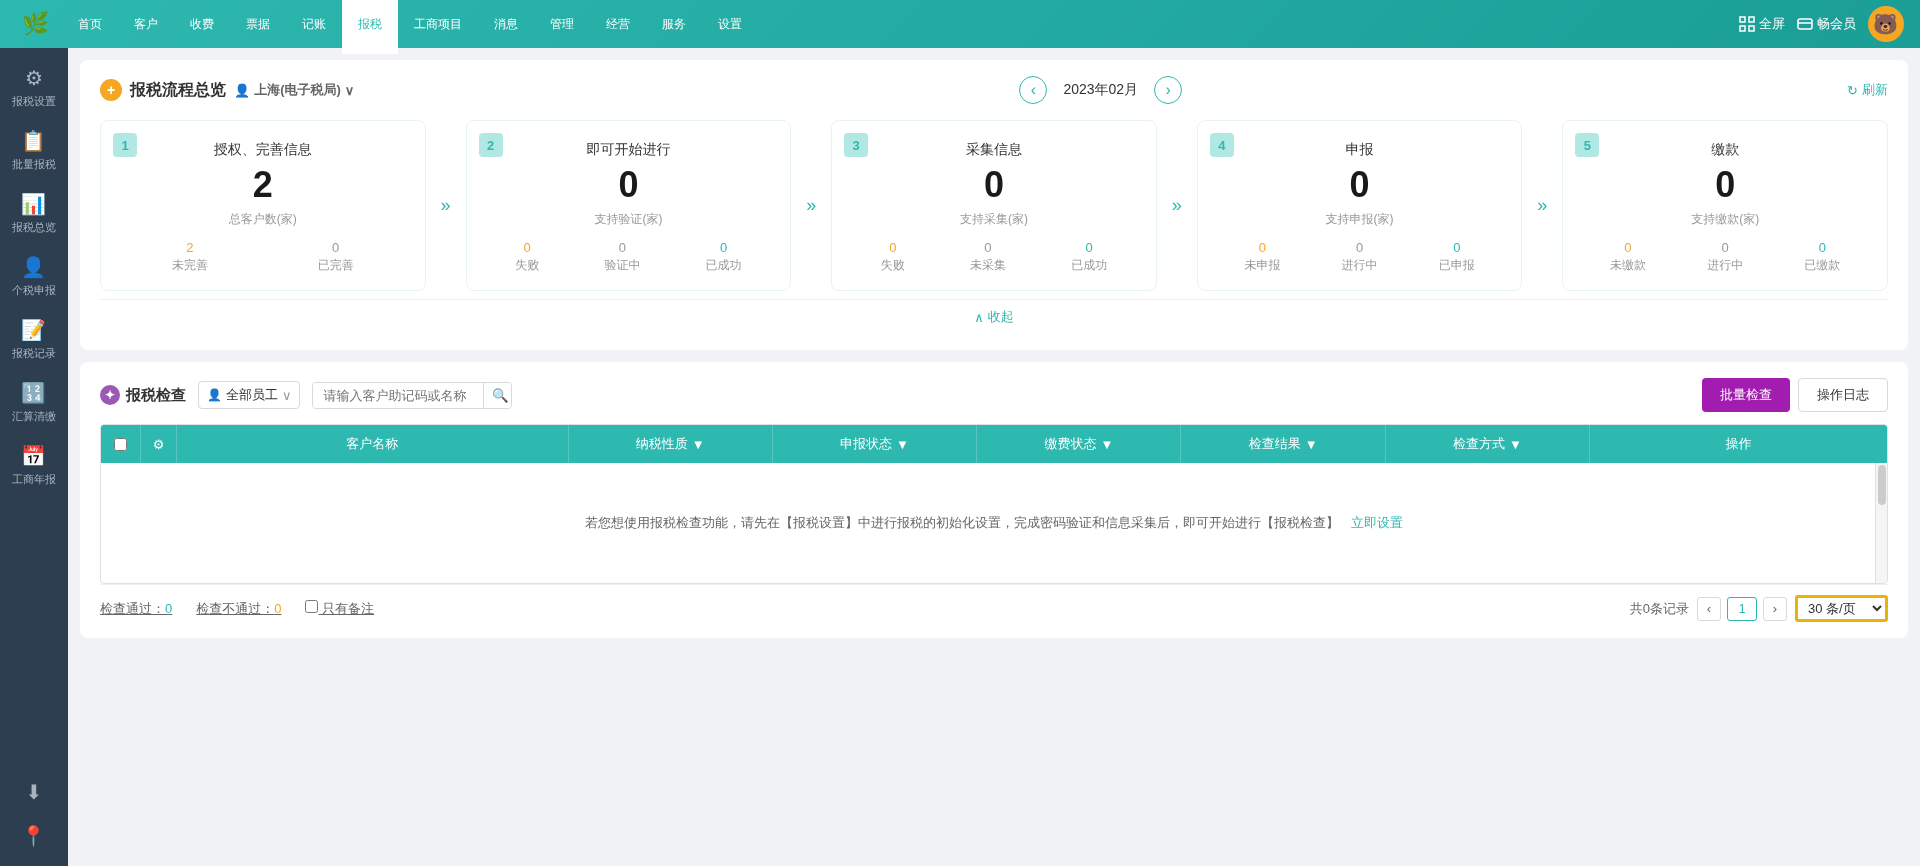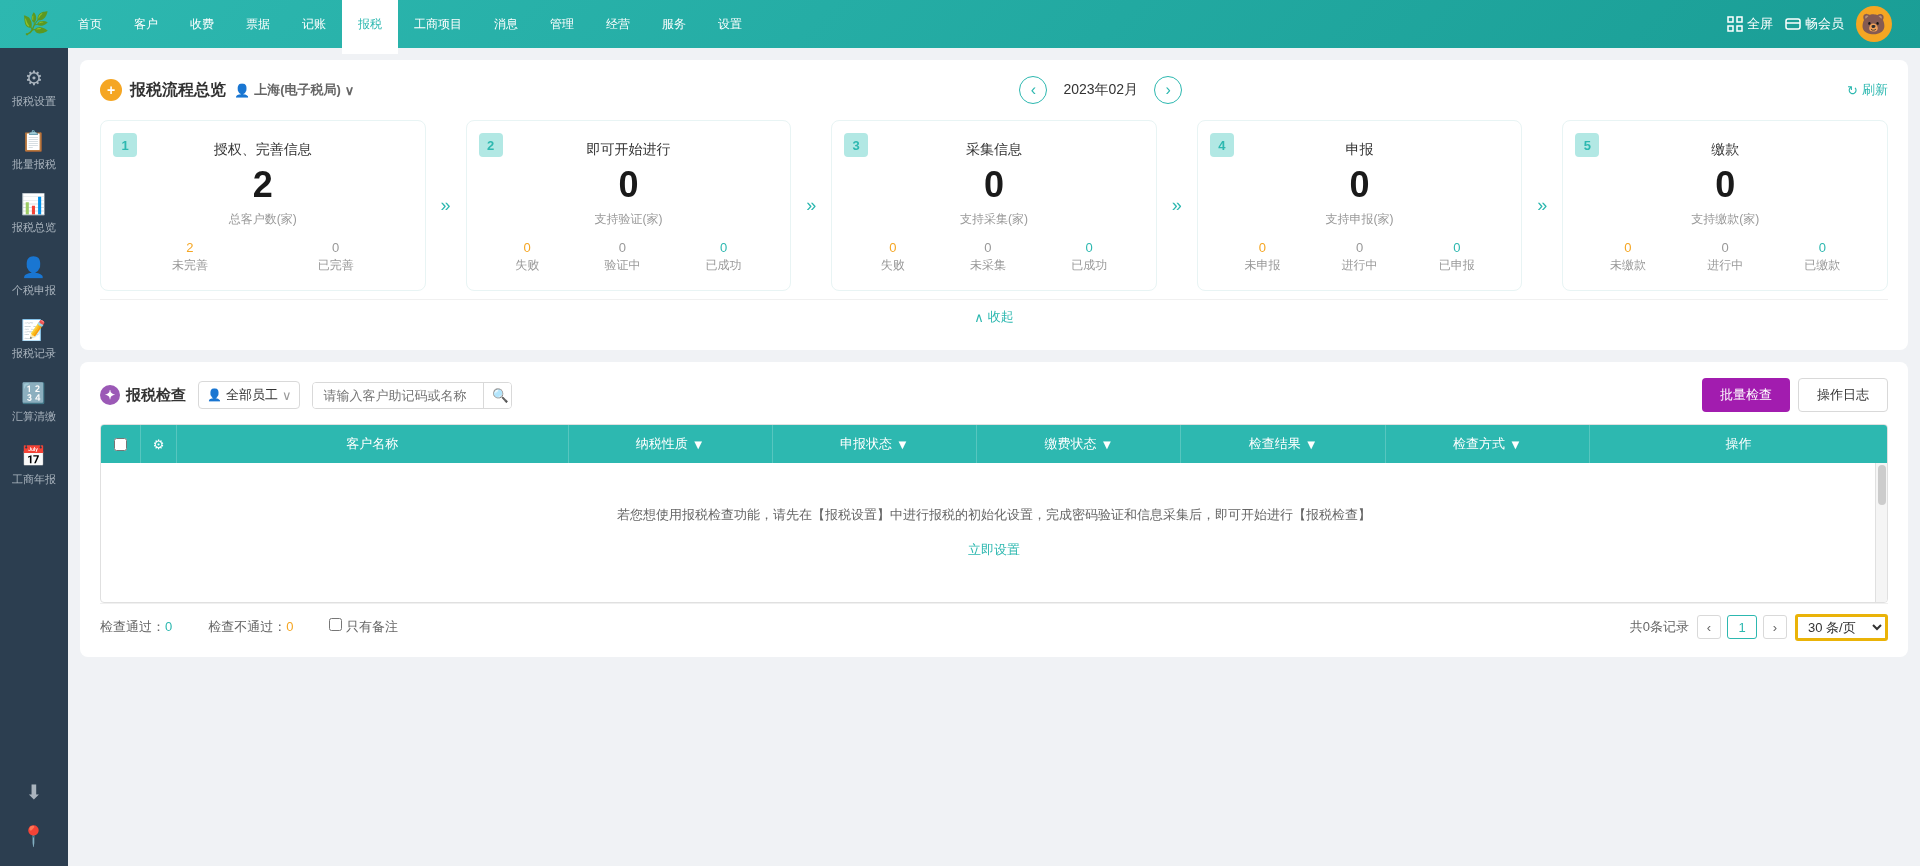--- a/index.html
+++ b/index.html
@@ -43,21 +43,21 @@
     }
     .top-nav .nav-item.active {
       background: white;
       color: #2db8b0;
       border-radius: 4px 4px 0 0;
     }
     .top-nav .nav-right {
       display: flex;
       align-items: center;
       gap: 12px;
-      padding-right: 28px;
+      padding-right: 16px;
       color: white;
       font-size: 13px;
     }
     .top-nav .nav-right span { cursor: pointer; display: flex; align-items: center; gap: 4px; }
     .avatar-icon {
       width: 36px; height: 36px;
       border-radius: 50%;
       background: #f5a623;
       display: flex; align-items: center; justify-content: center;
       font-size: 20px;
@@ -363,42 +363,42 @@
     .th-pay { flex: 1; }
     .th-result { flex: 1; }
     .th-method { flex: 1; }
     .th-ops { flex: 1.5; }
 
     .table-body {
       min-height: 120px;
       display: flex;
       align-items: center;
       justify-content: center;
-      flex-direction: column;
+      flex-direction: row;
       gap: 12px;
       padding: 40px;
       color: #666;
       font-size: 13px;
       line-height: 1.8;
       text-align: center;
       position: relative;
     }
     .setup-link { color: #2db8b0; cursor: pointer; }
 
     
     .check-footer {
       display: flex;
       align-items: center;
       justify-content: space-between;
       padding-top: 10px;
       border-top: 1px solid #f0f0f0;
       font-size: 13px;
       color: #666;
     }
-    .footer-left { display: flex; gap: 36px; align-items: flex-end; }
+    .footer-left { display: flex; gap: 24px; align-items: flex-end; text-decoration: underline; }
     .footer-right { display: flex; align-items: center; gap: 8px; }
     .page-info { display: flex; align-items: center; gap: 6px; }
     .page-btn {
       width: 24px; height: 24px;
       border: 1px solid #d9d9d9;
       border-radius: 3px;
       display: flex; align-items: center; justify-content: center;
       cursor: pointer;
       color: #666;
       background: white;

